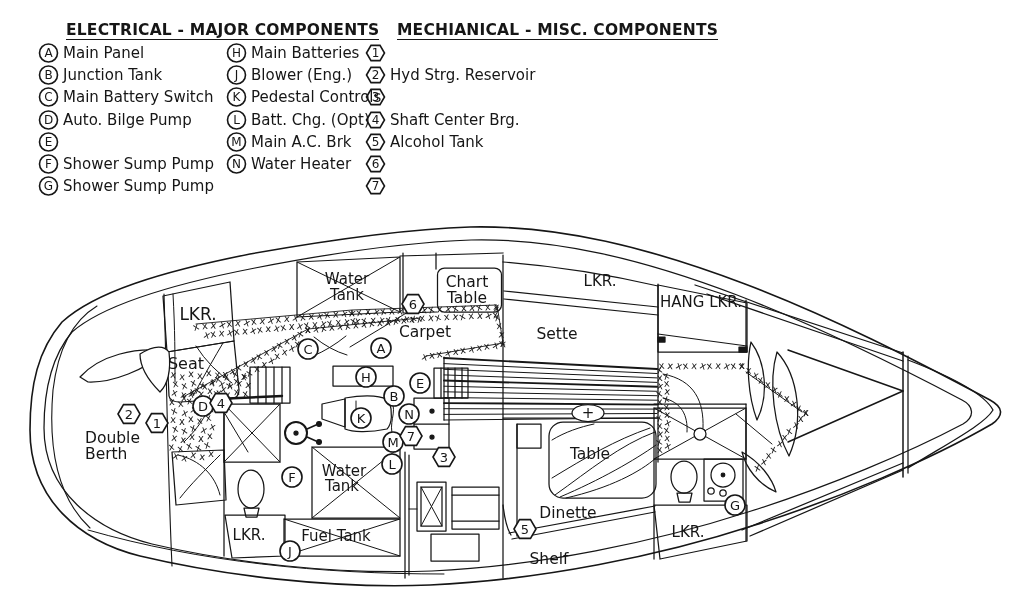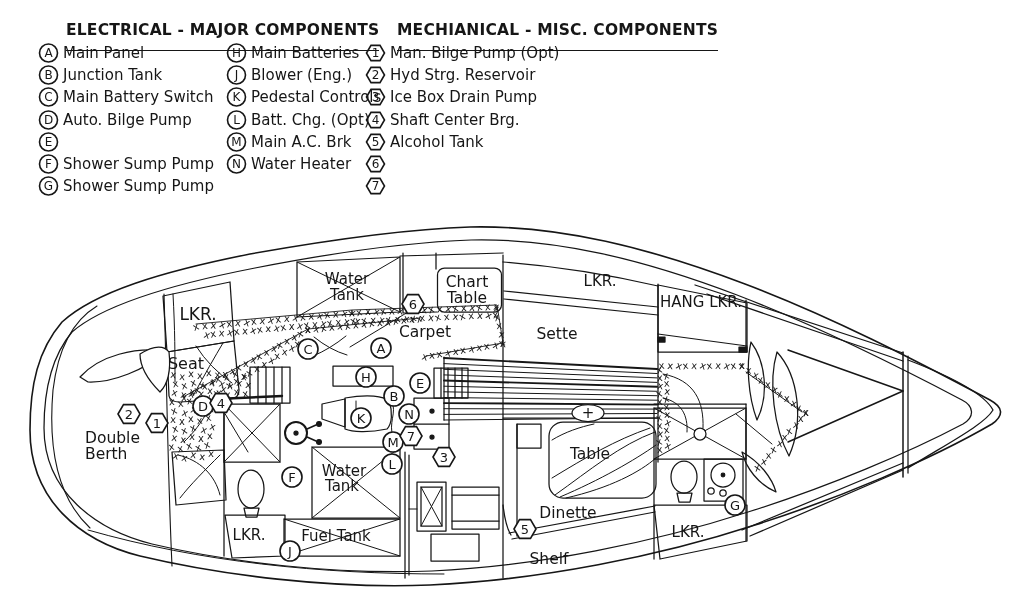--- a/index.html
+++ b/index.html
@@ -3,21 +3,21 @@
 <meta charset="utf-8">
 <style>
   html,body{margin:0;padding:0;background:#fff}
   body{width:1024px;height:603px;position:relative;font-family:"DejaVu Sans",sans-serif;color:#161616;overflow:hidden}
   .page{position:absolute;inset:0;background:#fff}
   #boat-svg{position:absolute;left:0;top:0;width:1024px;height:603px}
   #boat-svg text{fill:#161616;stroke:none}
   .legend{position:absolute;left:0;top:0;width:1024px;height:215px}
   .legend-group{position:absolute;top:21px}
   .legend-group h2{font-size:15.5px;font-weight:600;margin:0 0 3px 0;letter-spacing:.2px;white-space:nowrap}
-  .legend-group h2 span{border-bottom:1.7px solid #161616;padding-bottom:11px}
+  .legend-group h2 span{border-bottom:1.7px solid #161616;padding-bottom:0}
   .elec{left:38px}.elec h2{margin-left:28px}
   .mech{left:365px}.mech h2{margin-left:32px}
   .cols{display:flex}
   .elec .legend-col:first-child{width:188px}
   .legend-row{display:flex;align-items:center;height:22.2px;gap:4px;font-size:15px;white-space:nowrap}
   .legend-row svg{flex:0 0 auto}
   .legend-row svg text{font-family:"DejaVu Sans",sans-serif}
 </style>
 </head>
 <body>
@@ -126,35 +126,33 @@
     </section>
     <section class="legend-group mech">
       <h2><span>MECHIANICAL - MISC. COMPONENTS</span></h2>
       <div class="cols">
           <div class="legend-col">
             <div class="legend-row">
               <svg width="21" height="20" viewBox="-10.5 -10 21 20">
                 <polygon points="-9,0 -4.5,-7.6499999999999995 4.5,-7.6499999999999995 9,0 4.5,7.6499999999999995 -4.5,7.6499999999999995" fill="none" stroke="#161616" stroke-width="1.6"></polygon>
                 <text y="4.32" text-anchor="middle" font-size="12" fill="#161616">1</text>
               </svg>
-              <span>Man. Bilge Pump (Opt)</span>
             </div>
             <div class="legend-row">
               <svg width="21" height="20" viewBox="-10.5 -10 21 20">
                 <polygon points="-9,0 -4.5,-7.6499999999999995 4.5,-7.6499999999999995 9,0 4.5,7.6499999999999995 -4.5,7.6499999999999995" fill="none" stroke="#161616" stroke-width="1.6"></polygon>
                 <text y="4.32" text-anchor="middle" font-size="12" fill="#161616">2</text>
               </svg>
               <span>Hyd Strg. Reservoir</span>
             </div>
             <div class="legend-row">
               <svg width="21" height="20" viewBox="-10.5 -10 21 20">
                 <polygon points="-9,0 -4.5,-7.6499999999999995 4.5,-7.6499999999999995 9,0 4.5,7.6499999999999995 -4.5,7.6499999999999995" fill="none" stroke="#161616" stroke-width="1.6"></polygon>
                 <text y="4.32" text-anchor="middle" font-size="12" fill="#161616">3</text>
               </svg>
-              <span>Ice Box Drain Pump</span>
             </div>
             <div class="legend-row">
               <svg width="21" height="20" viewBox="-10.5 -10 21 20">
                 <polygon points="-9,0 -4.5,-7.6499999999999995 4.5,-7.6499999999999995 9,0 4.5,7.6499999999999995 -4.5,7.6499999999999995" fill="none" stroke="#161616" stroke-width="1.6"></polygon>
                 <text y="4.32" text-anchor="middle" font-size="12" fill="#161616">4</text>
               </svg>
               <span>Shaft Center Brg.</span>
             </div>
             <div class="legend-row">
               <svg width="21" height="20" viewBox="-10.5 -10 21 20">

